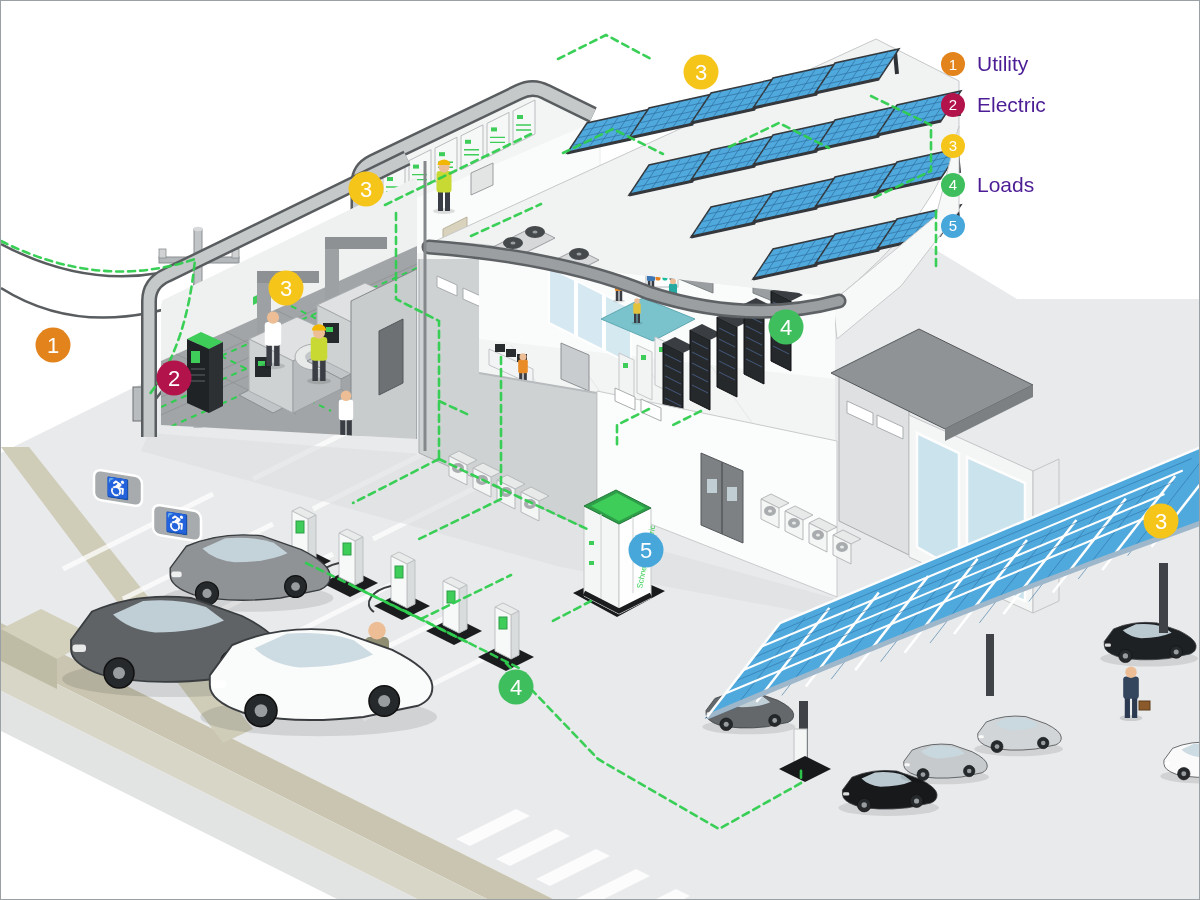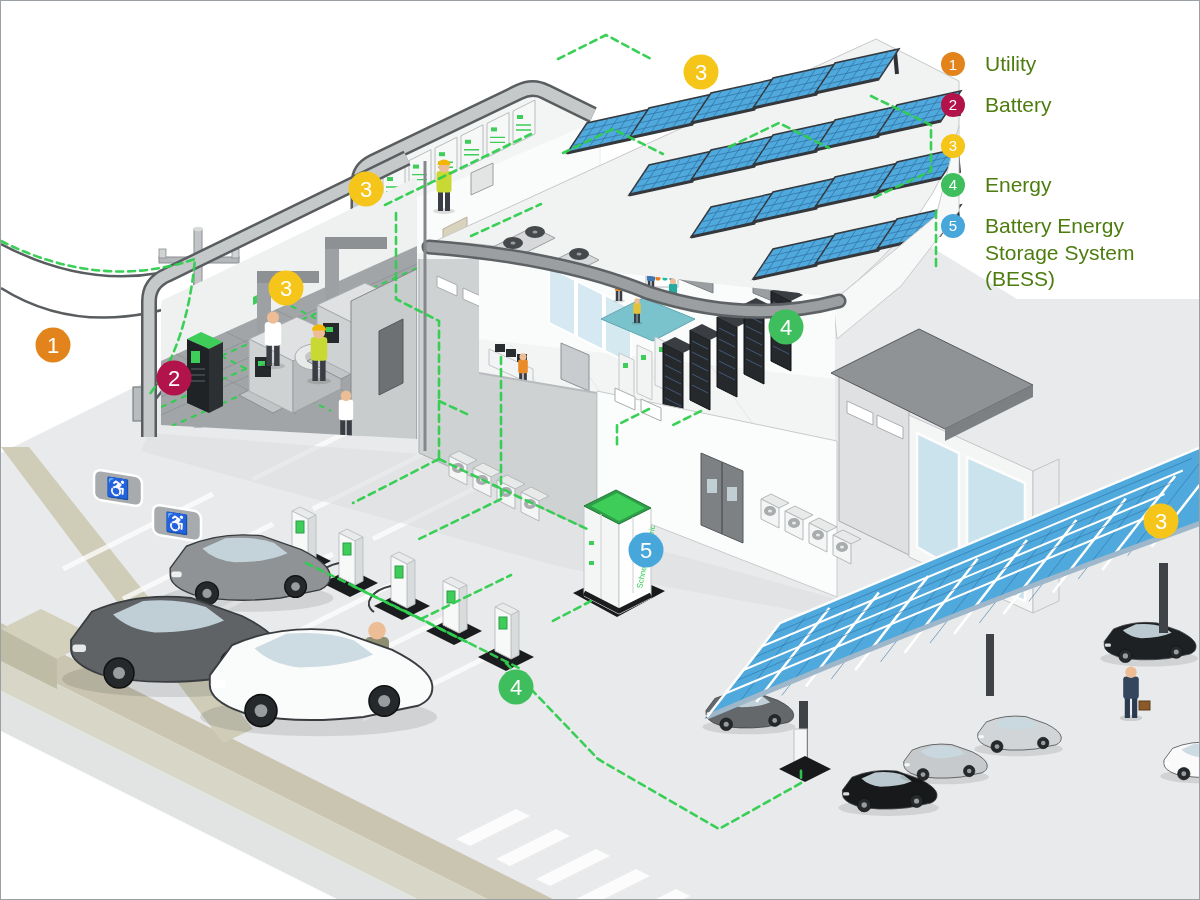--- a/index.html
+++ b/index.html
@@ -5,21 +5,21 @@
   html,body{margin:0;padding:0;background:#fff;font-family:"Liberation Sans",sans-serif;}
   .stage{position:relative;width:1198px;height:898px;border:1px solid #9aa0a3;background:#fff;overflow:hidden;}
   .scene{position:absolute;left:0;top:0;width:1200px;height:900px;}
   .badge{position:absolute;width:35px;height:35px;border-radius:50%;color:#fff;
          display:flex;align-items:center;justify-content:center;font-size:22px;font-weight:400;
          transform:translate(-50%,-50%);line-height:1;}
   .legend{position:absolute;left:940px;top:50px;width:230px;}
   .lrow{display:flex;align-items:flex-start;margin-bottom:14px;}
   .lbadge{flex:0 0 auto;width:24px;height:24px;border-radius:50%;color:#fff;display:flex;
           align-items:center;justify-content:center;font-size:15px;margin-right:12px;margin-top:1px;}
-  .ltext{font-size:21px;color:#4d7c0f;width:176px;line-height:1.28;margin-left:8px;}
+  .ltext{font-size:21px;color:#4c1d95;width:176px;line-height:1.28;}
 </style>
 </head>
 <body>
 
 <div class="stage">
 <svg class="scene" viewBox="0 0 1200 900">
   <defs>
     <clipPath id="wingClip">
           <path d="M160,424 L160,306 Q160,294 172,288 L402,174 Q414,168 416,178 L416,438 Z"></path>
         </clipPath>
@@ -878,32 +878,31 @@
       </g>
 </svg>
 
 <div class="legend" id="legend">
       <div class="lrow">
         <span class="lbadge" style="background: rgb(226, 131, 28);">1</span>
         <span class="ltext">Utility</span>
       </div>
       <div class="lrow">
         <span class="lbadge" style="background: rgb(178, 19, 75);">2</span>
-        <span class="ltext">Battery</span>
+        <span class="ltext">Electric</span>
       </div>
       <div class="lrow">
         <span class="lbadge" style="background: rgb(246, 197, 26);">3</span>
       </div>
       <div class="lrow">
         <span class="lbadge" style="background: rgb(62, 190, 92);">4</span>
-        <span class="ltext">Energy</span>
+        <span class="ltext">Loads</span>
       </div>
       <div class="lrow">
         <span class="lbadge" style="background: rgb(71, 167, 219);">5</span>
-        <span class="ltext">Battery Energy Storage System (BESS)</span>
       </div>
     </div>
 <div id="badges">
       <div class="badge" style="left: 52px; top: 344px; background: rgb(226, 131, 28);">1</div>
       <div class="badge" style="left: 173px; top: 377px; background: rgb(178, 19, 75);">2</div>
       <div class="badge" style="left: 285px; top: 287px; background: rgb(246, 197, 26);">3</div>
       <div class="badge" style="left: 365px; top: 188px; background: rgb(246, 197, 26);">3</div>
       <div class="badge" style="left: 700px; top: 71px; background: rgb(246, 197, 26);">3</div>
       <div class="badge" style="left: 785px; top: 326px; background: rgb(62, 190, 92);">4</div>
       <div class="badge" style="left: 645px; top: 549px; background: rgb(71, 167, 219);">5</div>

